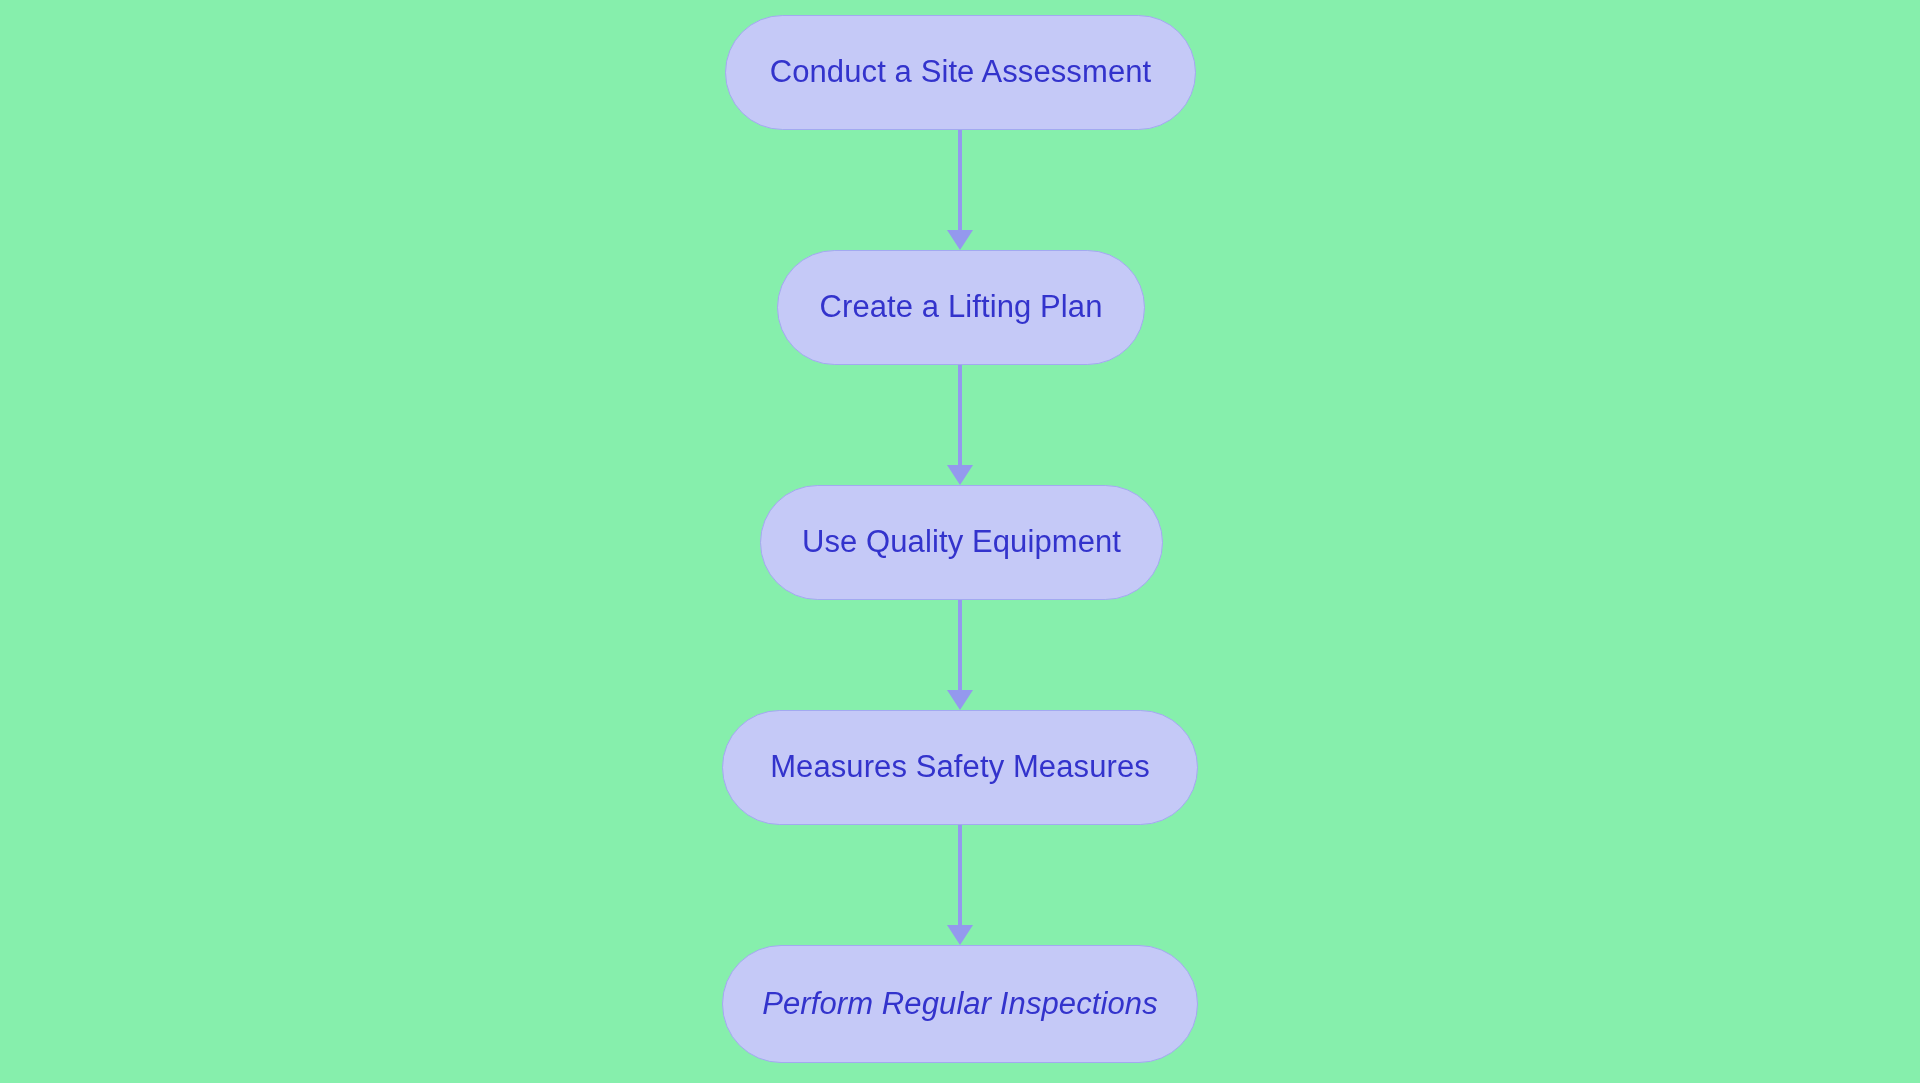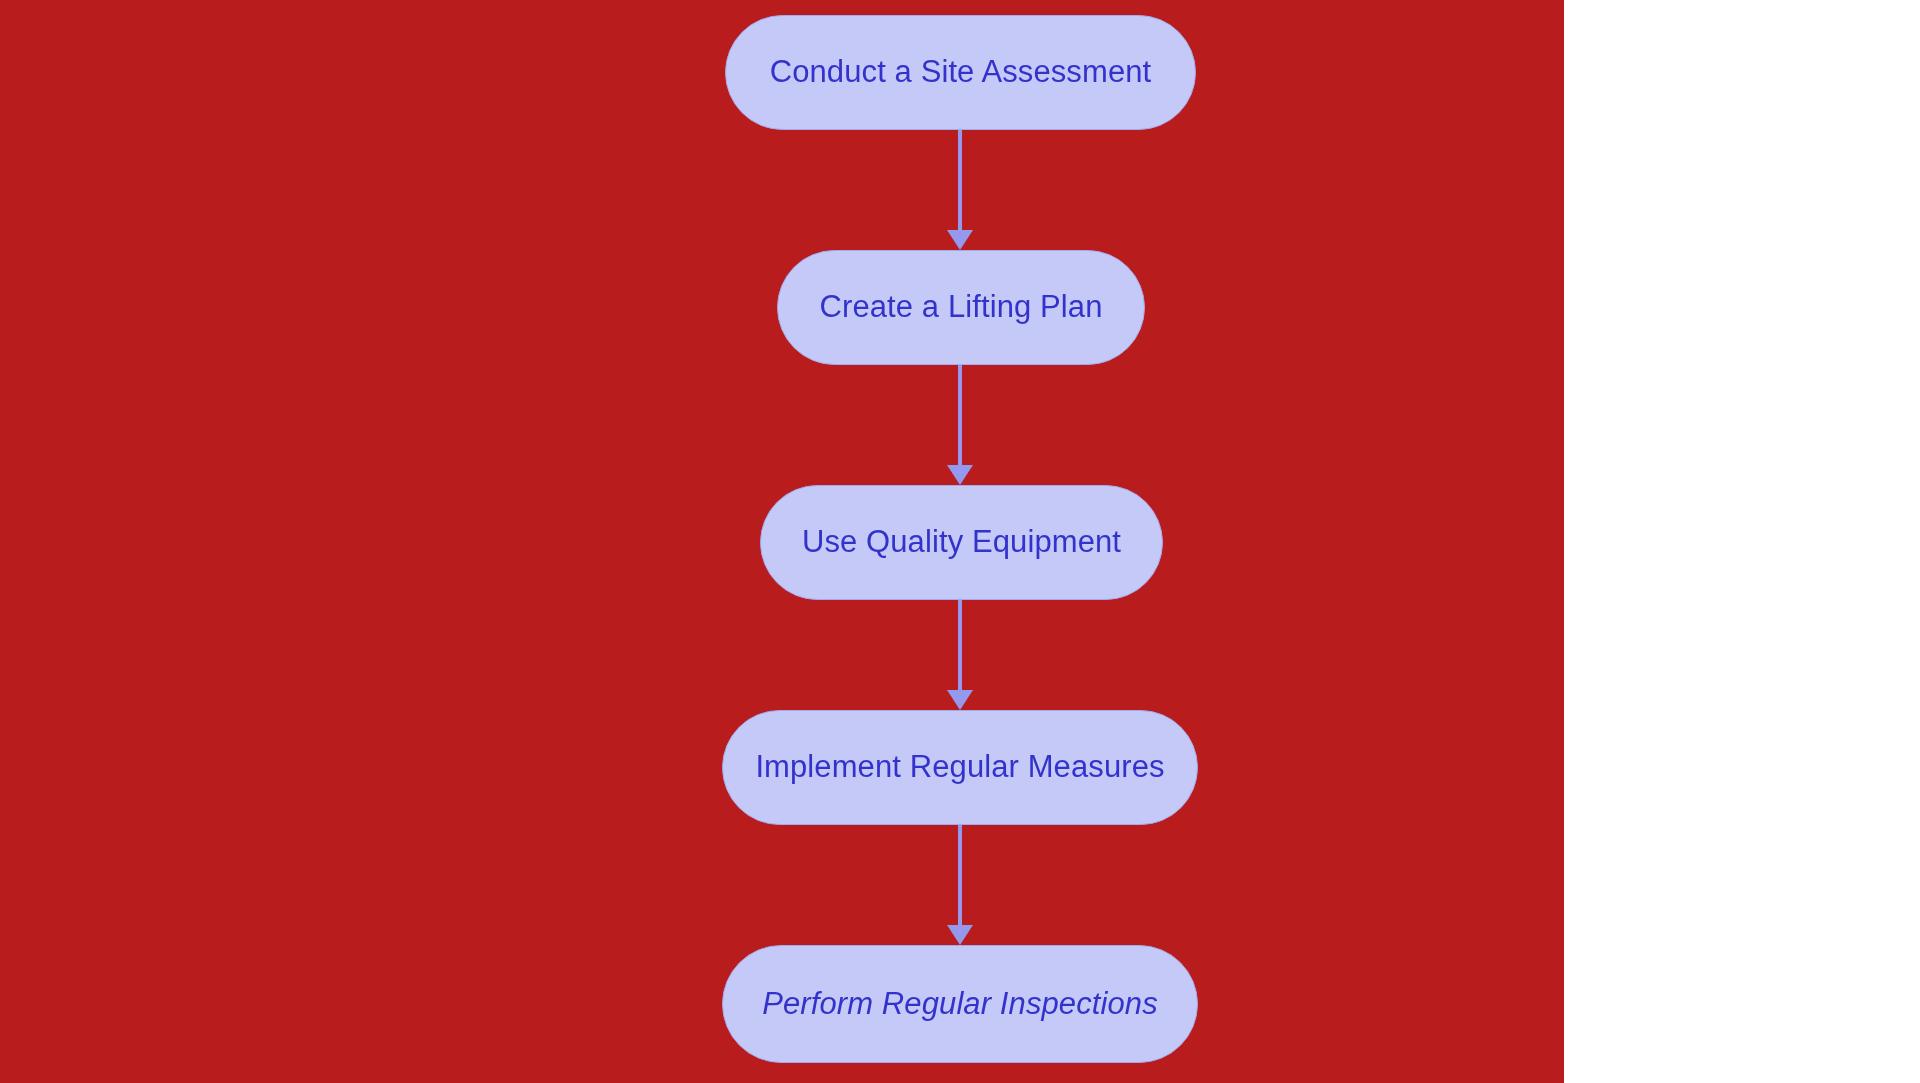--- a/index.html
+++ b/index.html
@@ -10,23 +10,23 @@
   }
   body {
     width: 1920px;
     height: 1083px;
     overflow: hidden;
     font-family: "Liberation Sans", sans-serif;
   }
 
   #flow-canvas {
     position: relative;
-    width: 1564px;
+    width: 1920px;
     height: 1083px;
-    background: #b91c1c;
+    background: #86efac;
   }
 
   .flow-node {
     position: absolute;
     box-sizing: border-box;
     background: #c5c9f7;
     border: 1.5px solid #a3a9f0;
     border-radius: 999px;
     display: flex;
     align-items: center;
@@ -79,20 +79,20 @@
 
   <div class="flow-node" style="left:777px; top:250px; width:368px; height:115px;">
     <span class="flow-node-label">Create a Lifting Plan</span>
   </div>
 
   <div class="flow-node" style="left:760px; top:485px; width:403px; height:115px;">
     <span class="flow-node-label">Use Quality Equipment</span>
   </div>
 
   <div class="flow-node" style="left:722px; top:710px; width:476px; height:115px;">
-    <span class="flow-node-label">Implement Regular Measures</span>
+    <span class="flow-node-label">Measures Safety Measures</span>
   </div>
 
   <div class="flow-node" style="left:722px; top:945px; width:476px; height:118px;font-style:italic;">
     <span class="flow-node-label">Perform Regular Inspections</span>
   </div>
 
 </div>
 
 </body></html>

